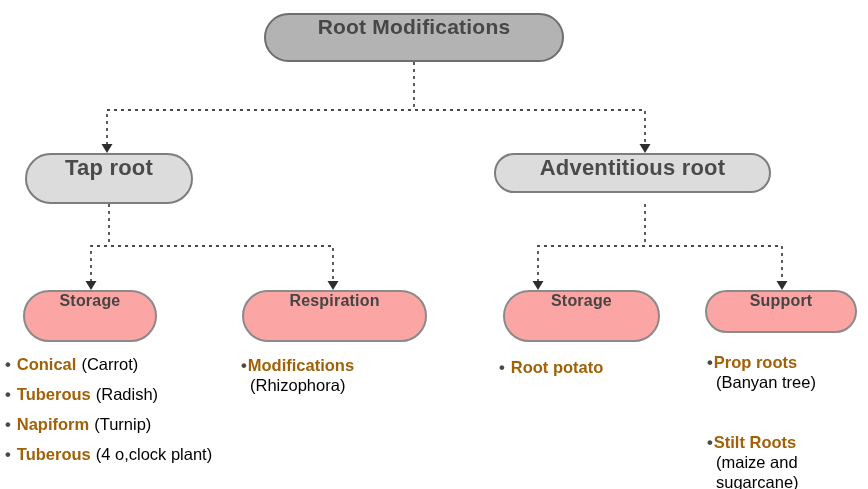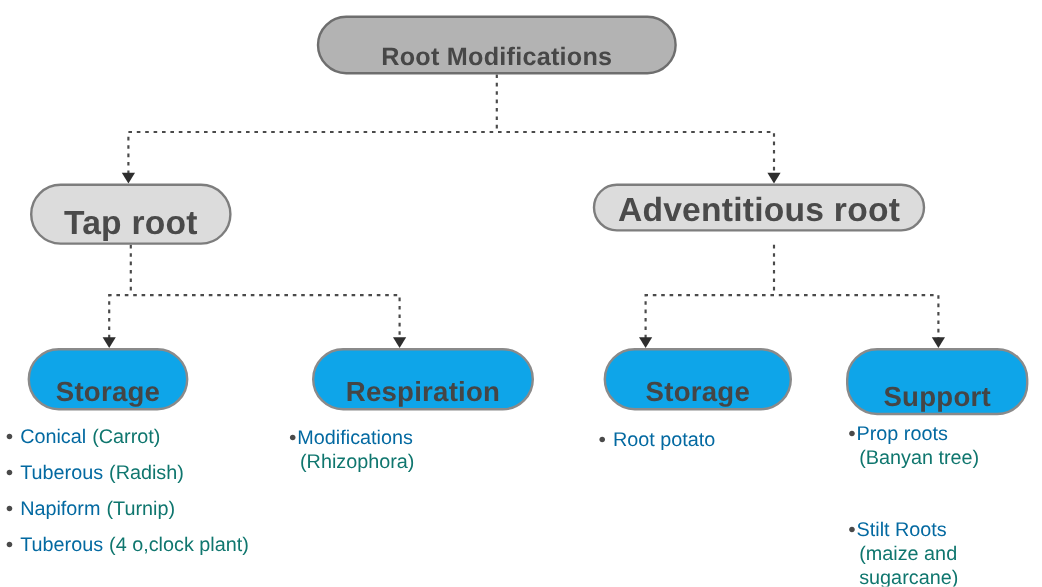--- a/index.html
+++ b/index.html
@@ -6,52 +6,52 @@
   .canvas{
     position:relative;
     width:868px;height:489px;
     background:#ffffff;
     font-family:"Liberation Sans", sans-serif;
     overflow:hidden;
   }
   svg.connectors{position:absolute;left:0;top:0;width:868px;height:489px;}
   .pill{
     position:absolute;
-    display:flex;align-items:flex-end;justify-content:center;
+    display:flex;align-items:flex-start;justify-content:center;
     box-sizing:border-box;
     border-radius:26px;
     font-weight:700;
     color:#4a4a4a;
     letter-spacing:.2px;
     white-space:nowrap;
   }
   .pill.level-root{
     background:#b3b3b3;
     border:2px solid #6e6e6e;
     font-size:21px;
     color:#474747;
   }
   .pill.level-branch{
     background:#dcdcdc;
     border:2px solid #7d7d7d;
-    font-size:28px;
+    font-size:22px;
   }
   .pill.level-leaf{
-    background:#0ea5e9;
+    background:#fca5a5;
     border:2px solid #8a8a8a;
-    font-size:23px;
+    font-size:16px;
     color:#454545;
   }
   .list{position:absolute;font-size:16.5px;line-height:20px;color:#4f4f4f;}
   .item{margin:0 0 10px 0;white-space:nowrap;}
   .item .bullet::before{content:"\2022";color:#4a4a4a;font-weight:700;}
   .item .bullet.gap::before{margin-right:6px;}
   .item .bullet.tight::before{margin-right:1px;}
-  .term{font-weight:400;color:#0369a1;}
-  .ex{color:#0f766e;margin-left:5px;}
+  .term{font-weight:700;color:#a16207;}
+  .ex{color:#000000;margin-left:5px;}
   .item.stacked{white-space:normal;}
   .item.stacked .ex{display:block;margin-left:9px;}
   .item.wide-gap{margin-bottom:40px;}
   .ex.wrap{max-width:118px;}
 </style>
 </head>
 <body>
 
 <div class="canvas">
 
@@ -83,29 +83,29 @@
   </div>
 
   <div class="pill level-branch" style="left:494px;top:153px;width:277px;height:40px;">
     <span>Adventitious root</span>
   </div>
 
   <div class="pill level-leaf" style="left:23px;top:290px;width:134px;height:52px;">
     <span>Storage</span>
   </div>
 
-  <div class="pill level-leaf" style="left:260px;top:290px;width:185px;height:52px;">
+  <div class="pill level-leaf" style="left:242px;top:290px;width:185px;height:52px;">
     <span>Respiration</span>
   </div>
 
   <div class="pill level-leaf" style="left:503px;top:290px;width:157px;height:52px;">
     <span>Storage</span>
   </div>
 
-  <div class="pill level-leaf" style="left:705px;top:290px;width:152px;height:56px;">
+  <div class="pill level-leaf" style="left:705px;top:290px;width:152px;height:43px;">
     <span>Support</span>
   </div>
 
   <div class="list" style="left:5px;top:354px;width:270px;">
     <div class="item">
       <span class="bullet gap"></span><span class="term">Conical</span><span class="ex">(Carrot)</span>
     </div>
     <div class="item">
       <span class="bullet gap"></span><span class="term">Tuberous</span><span class="ex">(Radish)</span>
     </div>

